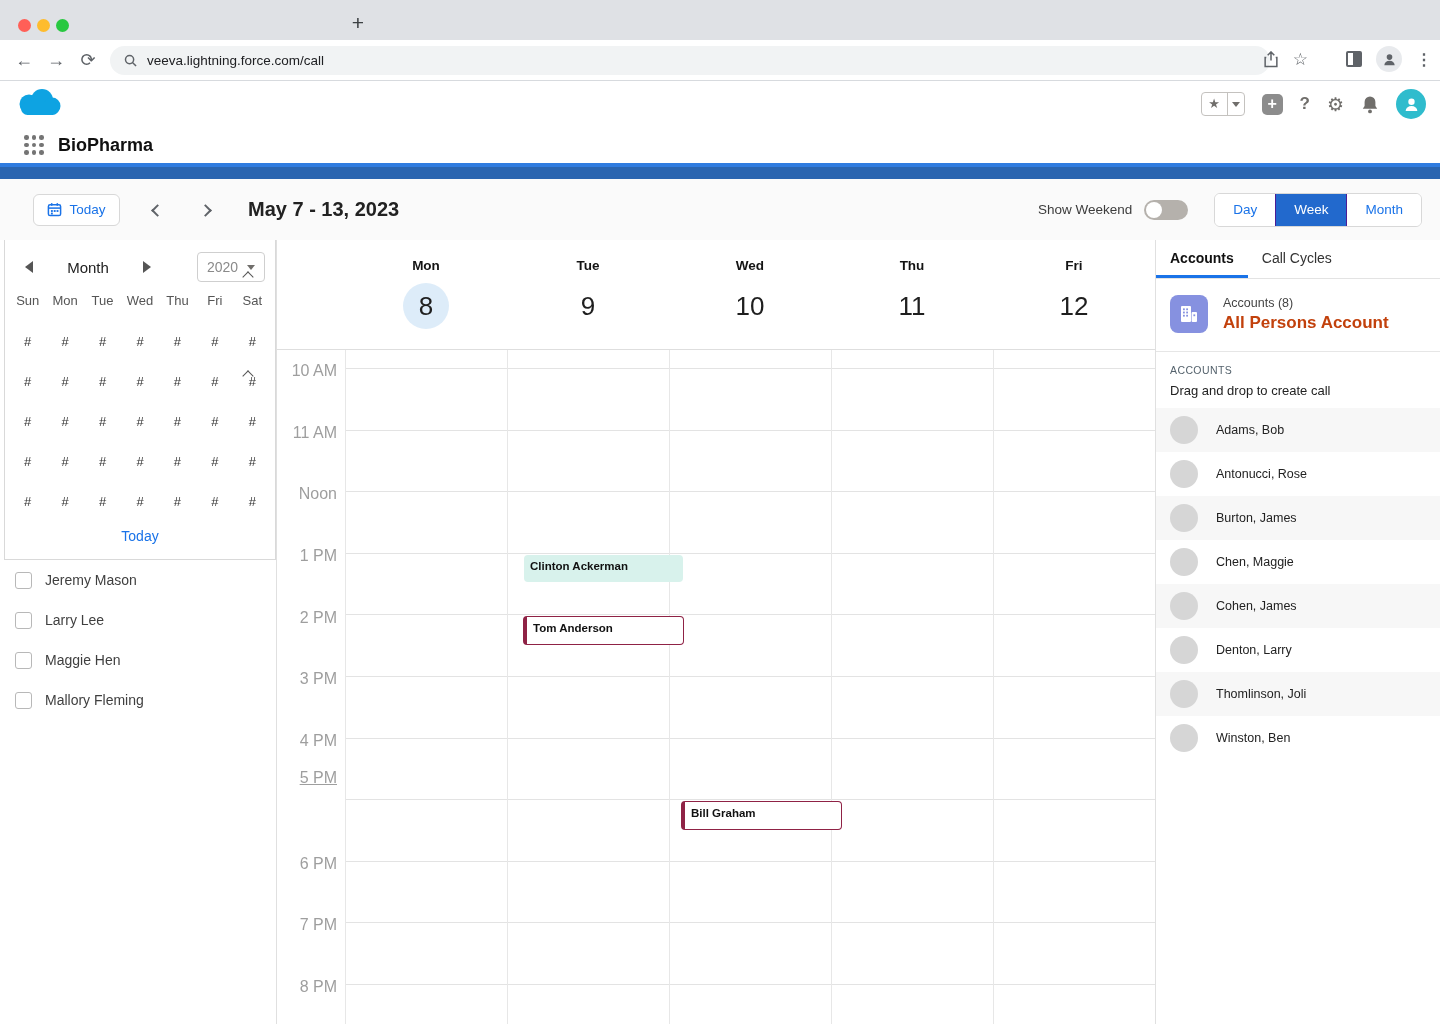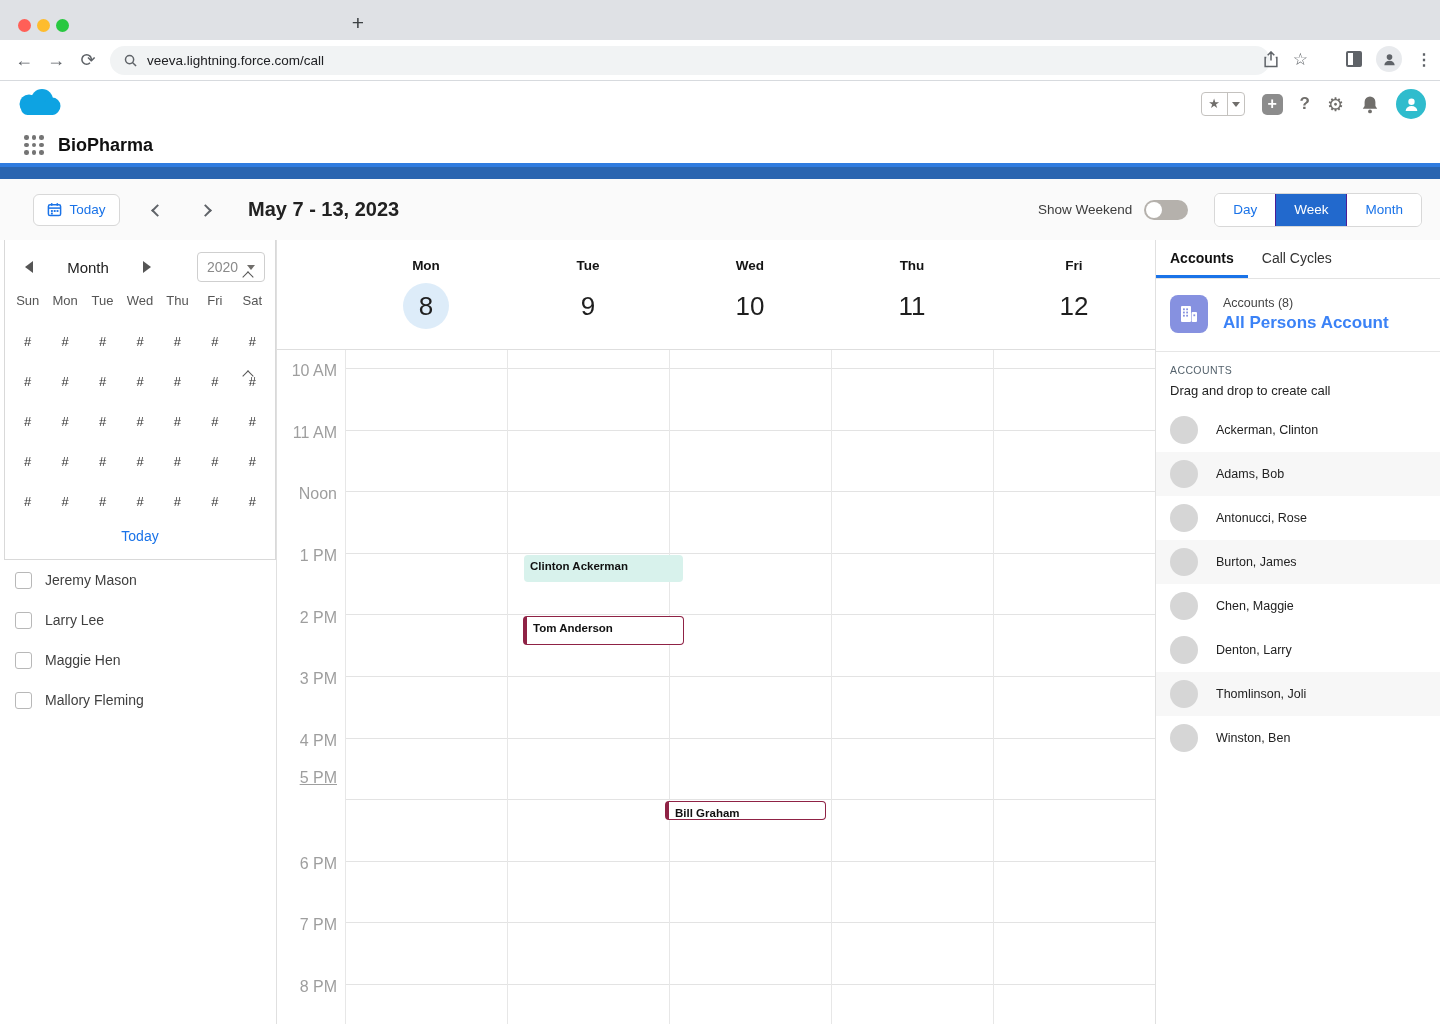--- a/index.html
+++ b/index.html
@@ -129,21 +129,21 @@
   
   .right-panel { position:absolute; top:240px; left:1155px; width:285px; bottom:0; background:#fff;
                  border-left:1px solid #e0e0e0; }
   .rp-tabs { display:flex; height:39px; border-bottom:1px solid #e3e3e3; }
   .rp-tab { font-size:14px; color:#333; line-height:36px; padding:0 14px; border-bottom:3px solid transparent; }
   .rp-tab.active { font-weight:700; color:#111; border-bottom-color:#1a73e8; }
   .rp-card { display:flex; align-items:center; gap:15px; padding:16px 14px 18px 14px; border-bottom:1px solid #e6e6e6; }
   .rp-card-ico { width:38px; height:38px; border-radius:8px; background:#8691e0; display:flex;
                  align-items:center; justify-content:center; flex:0 0 auto; }
   .rp-card-count { font-size:12.5px; color:#444; }
-  .rp-card-title { font-size:17px; font-weight:700; color:#3b82f6; margin-top:3px; }
+  .rp-card-title { font-size:17px; font-weight:700; color:#c2410c; margin-top:3px; }
   .rp-section { padding:12px 14px 10px 14px; }
   .rp-sec-label { font-size:10.5px; color:#54626c; letter-spacing:.4px; }
   .rp-hint { font-size:13px; color:#222; margin-top:7px; }
   .acct-row { display:flex; align-items:center; gap:18px; height:44px; padding:0 14px; }
   .acct-row.alt { background:#f7f7f7; }
   .acct-avatar { width:28px; height:28px; border-radius:50%; background:#d6d6d6; flex:0 0 auto; }
   .acct-name { font-size:12.5px; color:#222; }
 </style>
 </head>
 <body>
@@ -417,21 +417,21 @@
         <div class="tlabel" style="top: 566.4px;">7 PM</div>
         <div class="hline" style="top: 634px;"></div>
         <div class="tlabel" style="top: 628px;">8 PM</div>
         <div class="vline" style="left: 68px;"></div>
         <div class="vline" style="left: 230px;"></div>
         <div class="vline" style="left: 392px;"></div>
         <div class="vline" style="left: 554px;"></div>
         <div class="vline" style="left: 716px;"></div>
         <div class="event teal" style="top: 204.8px; left: 231px; width: 159px; height: 27px;">Clinton Ackerman</div>
         <div class="event outline" style="top: 266.4px; left: 230px; width: 161px; height: 29px;">Tom Anderson</div>
-        <div class="event outline" style="top: 451.2px; left: 372px; width: 161px; height: 19px;">Bill Graham</div>
+        <div class="event outline" style="top: 451.2px; left: 388px; width: 161px; height: 29px;">Bill Graham</div>
       </div>
   </div>
 
   <div class="right-panel">
     <div class="rp-tabs" id="rp-tabs">
         <div class="rp-tab active">Accounts</div>
         <div class="rp-tab">Call Cycles</div>
       </div>
     <div class="rp-card">
       <span class="rp-card-ico">
@@ -452,48 +452,48 @@
       <span>
         <div class="rp-card-count">Accounts (8)</div>
         <div class="rp-card-title">All Persons Account</div>
       </span>
     </div>
     <div class="rp-section">
       <div class="rp-sec-label">ACCOUNTS</div>
       <div class="rp-hint">Drag and drop to create call</div>
     </div>
     <div id="account-list">
+        <div class="acct-row alt">
+          <div class="acct-avatar"></div>
+          <div class="acct-name">Adams, Bob</div>
+        </div>
         <div class="acct-row">
           <div class="acct-avatar"></div>
-          <div class="acct-name">Ackerman, Clinton</div>
+          <div class="acct-name">Antonucci, Rose</div>
         </div>
         <div class="acct-row alt">
           <div class="acct-avatar"></div>
-          <div class="acct-name">Adams, Bob</div>
+          <div class="acct-name">Burton, James</div>
         </div>
         <div class="acct-row">
           <div class="acct-avatar"></div>
-          <div class="acct-name">Antonucci, Rose</div>
+          <div class="acct-name">Chen, Maggie</div>
         </div>
         <div class="acct-row alt">
           <div class="acct-avatar"></div>
-          <div class="acct-name">Burton, James</div>
+          <div class="acct-name">Cohen, James</div>
         </div>
         <div class="acct-row">
           <div class="acct-avatar"></div>
-          <div class="acct-name">Chen, Maggie</div>
+          <div class="acct-name">Denton, Larry</div>
+        </div>
+        <div class="acct-row alt">
+          <div class="acct-avatar"></div>
+          <div class="acct-name">Thomlinson, Joli</div>
         </div>
         <div class="acct-row">
           <div class="acct-avatar"></div>
-          <div class="acct-name">Denton, Larry</div>
-        </div>
-        <div class="acct-row alt">
-          <div class="acct-avatar"></div>
-          <div class="acct-name">Thomlinson, Joli</div>
-        </div>
-        <div class="acct-row">
-          <div class="acct-avatar"></div>
           <div class="acct-name">Winston, Ben</div>
         </div>
       </div>
   </div>
 
 </div>
 
 </body></html>

